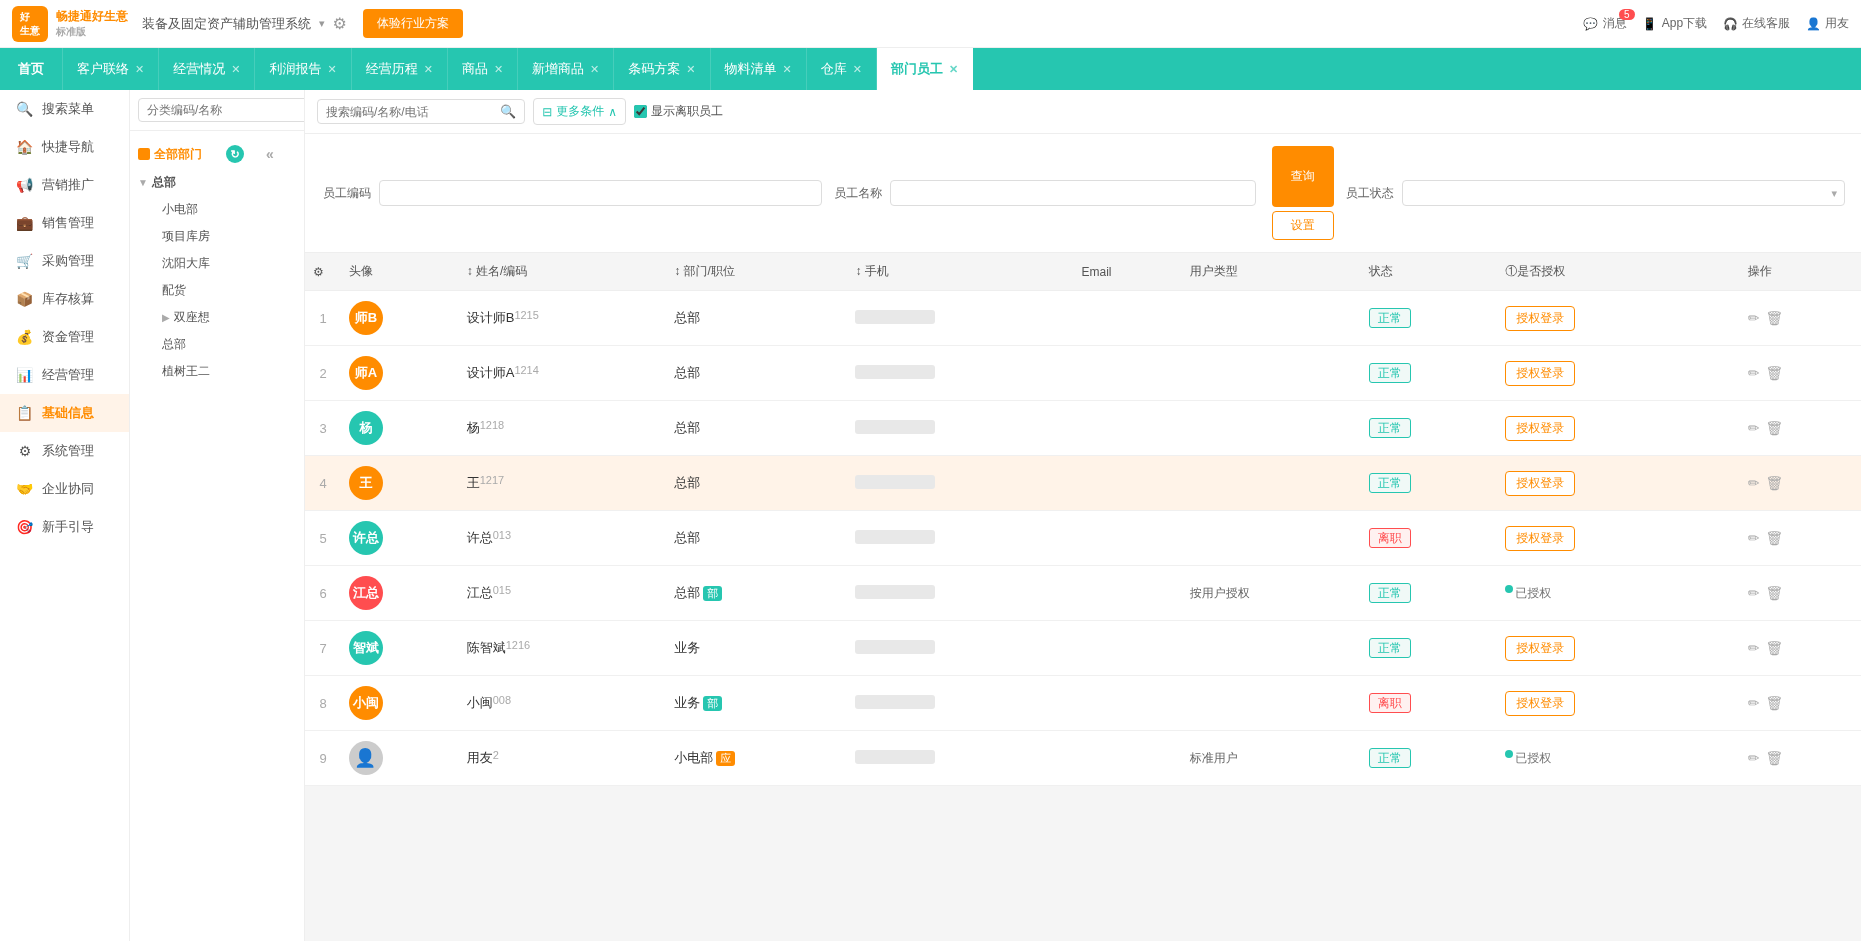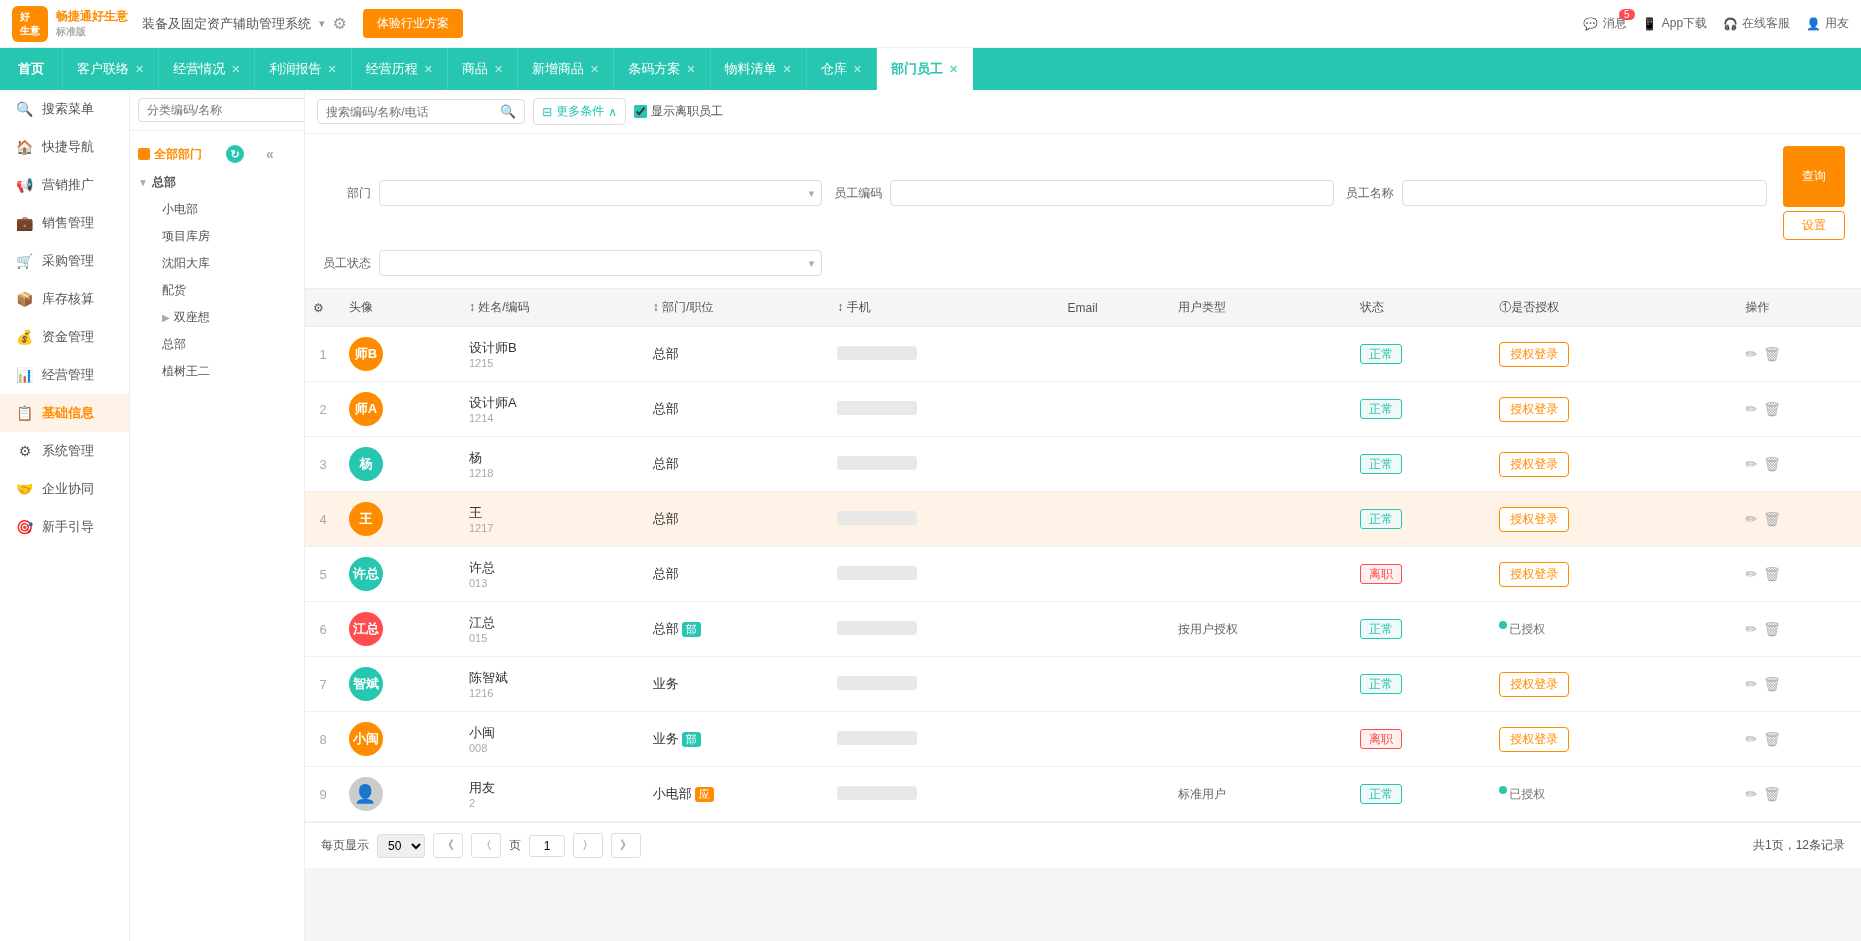--- a/index.html
+++ b/index.html
@@ -85,21 +85,21 @@
     .avatar.teal { background: #26c6b0; }
     .avatar.red { background: #ff4d4f; }
     .avatar.gray { background: #bbb; }
     .status-badge { padding: 2px 8px; border-radius: 3px; font-size: 12px; }
     .status-normal { background: #f0f9f7; color: #26c6b0; border: 1px solid #26c6b0; }
     .status-resign { background: #fff1f0; color: #ff4d4f; border: 1px solid #ff4d4f; }
     .auth-btn { border: 1px solid #ff8c00; color: #ff8c00; background: #fff; border-radius: 4px; padding: 3px 10px; font-size: 12px; cursor: pointer; }
     .auth-done { color: #737373; font-size: 12px; display: flex; align-items: flex-start; gap: 2px; }
     .auth-dot { width: 8px; height: 8px; background: #26c6b0; border-radius: 50%; display: inline-block; }
     .user-type { font-size: 12px; color: #666; }
-    .name-code { display: flex; flex-direction: column; }
+    .name-code { display: flex; flex-direction: row; }
     .name-text { font-size: 13px; color: #333; }
     .code-text { font-size: 11px; color: #aaa; }
     .dept-tag { display: inline-flex; align-items: center; background: #26c6b0; color: #fff; border-radius: 3px; padding: 0 4px; font-size: 11px; margin-left: 3px; }
     .dept-tag.orange { background: #ff8c00; }
     .op-btns { display: flex; gap: 6px; }
     .op-btn { color: #aaa; cursor: pointer; font-size: 14px; }
     .phone-blur { display: inline-block; width: 80px; height: 14px; background: #e8e8e8; border-radius: 3px; }
 
     
     .pagination { background: #fff; border-top: 1px solid #eee; padding: 10px 16px; display: flex; align-items: center; gap: 8px; font-size: 12px; color: #555; }
@@ -258,26 +258,20 @@
           <span>更多条件</span>
           <span>∧</span>
         </div>
         <label class="filter-checkbox">
           <input type="checkbox" checked="" style="">
           <span>显示离职员工</span>
         </label>
       </div>
 
       <div class="adv-filter">
-        <div class="filter-row">
-          <span class="filter-label">部门</span>
-          <div class="filter-select-wrap">
-            <select><option></option></select>
-          </div>
-        </div>
         <div class="filter-row">
           <span class="filter-label">员工编码</span>
           <input class="filter-input" style="">
         </div>
         <div class="filter-row">
           <span class="filter-label">员工名称</span>
           <input class="filter-input" style="">
           <div style="display:flex;flex-direction:column;gap:4px;margin-left:8px;">
             <button class="btn-query">查询</button>
             <button class="btn-set">设置</button>
@@ -535,29 +529,16 @@
       <div class="op-btns">
         <span class="op-btn">✏</span>
         <span class="op-btn">🗑</span>
       </div>
     </td>
   </tr>
             </tbody>
         </table>
       </div>
 
-      <div class="pagination">
-        <span>每页显示</span>
-        <select class="per-page-select">
-          <option>50</option>
-        </select>
-        <button class="page-btn">《</button>
-        <button class="page-btn">〈</button>
-        <span>页</span>
-        <input class="page-input" value="1" style="">
-        <button class="page-btn">〉</button>
-        <button class="page-btn">》</button>
-        <span class="pagination-right">共1页，12条记录</span>
-      </div>
 
     </div>
   </div>
 </div>
 
 </body></html>

